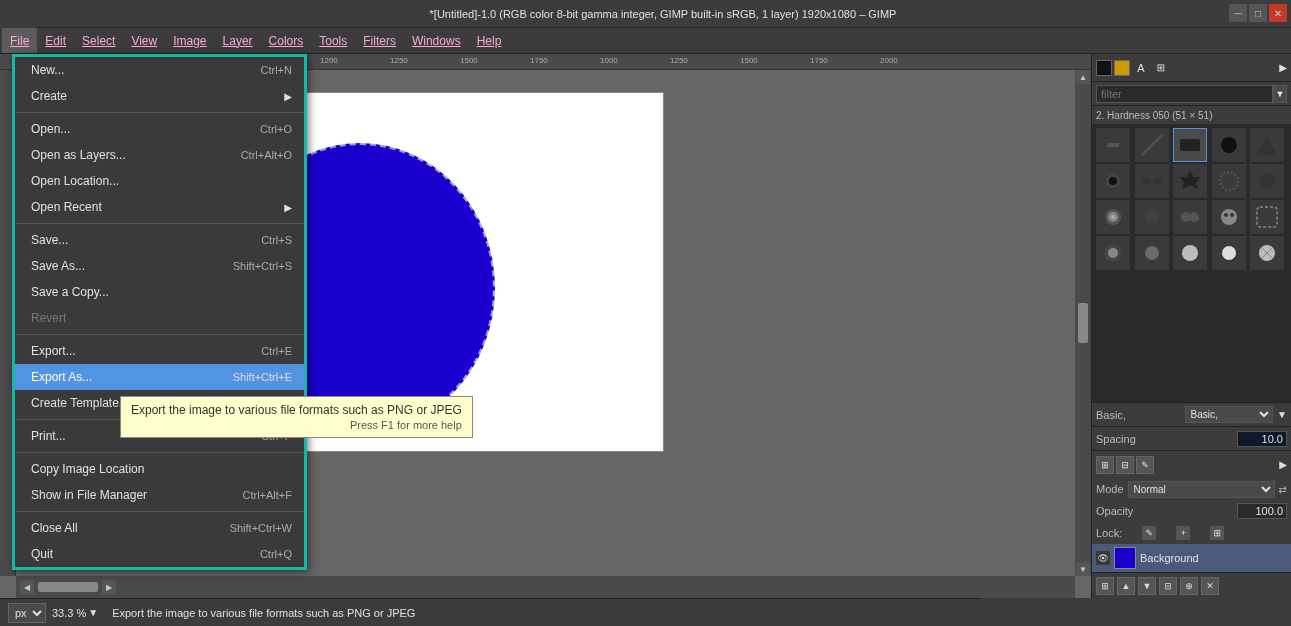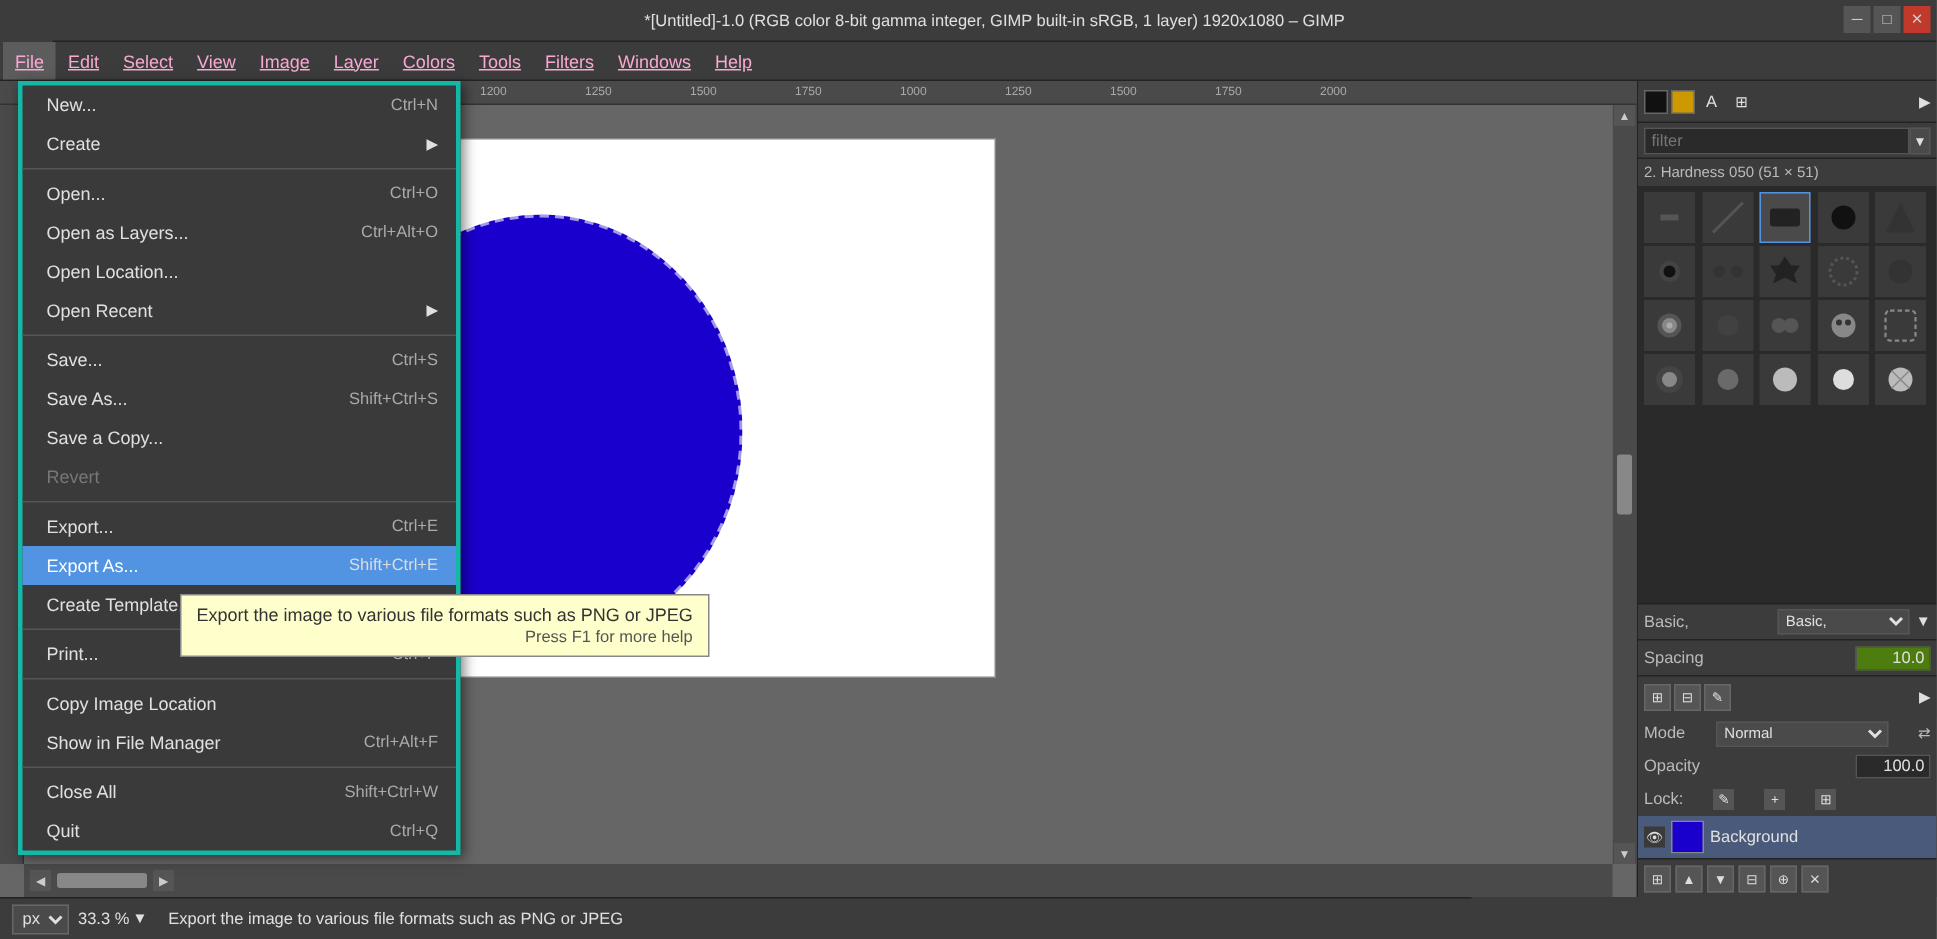--- a/index.html
+++ b/index.html
@@ -359,21 +359,21 @@
     }
     .spacing-label {
       font-size: 11px;
       color: #bbb;
       flex: 1;
     }
     .spacing-value {
       font-size: 11px;
       color: #e0e0e0;
       width: 50px;
-      background: #4d7c0f;
+      background: #0f172a;
       border: 1px solid #555;
       text-align: right;
       padding: 1px 3px;
     }
 
     
     .panel-section-icons {
       display: flex;
       align-items: center;
       padding: 2px 4px;
@@ -381,21 +381,21 @@
       gap: 2px;
       height: 28px;
       background: #3c3c3c;
     }
 
     .mode-row {
       display: flex;
       align-items: center;
       padding: 2px 4px;
       height: 22px;
-      gap: 20px;
+      gap: 4px;
     }
     .mode-label { font-size: 11px; color: #bbb; }
     .mode-select {
       flex: 1;
       background: #4a4a4a;
       border: 1px solid #555;
       color: #e0e0e0;
       font-size: 10px;
       padding: 1px;
     }

